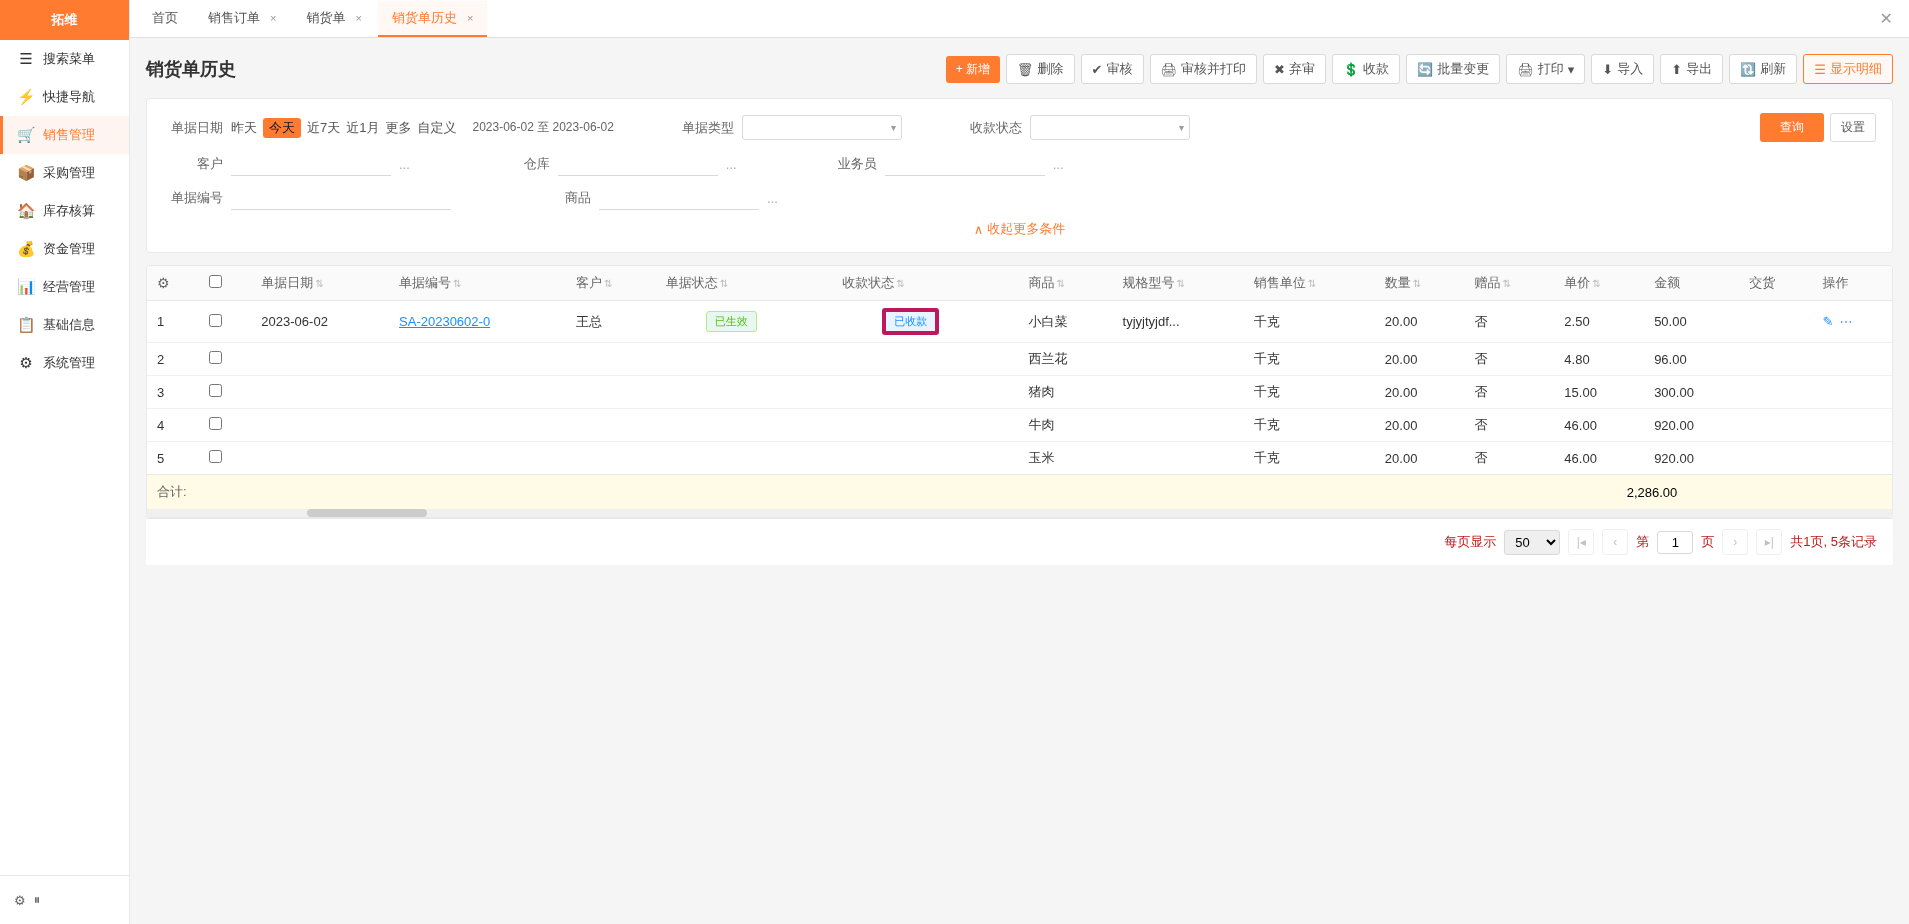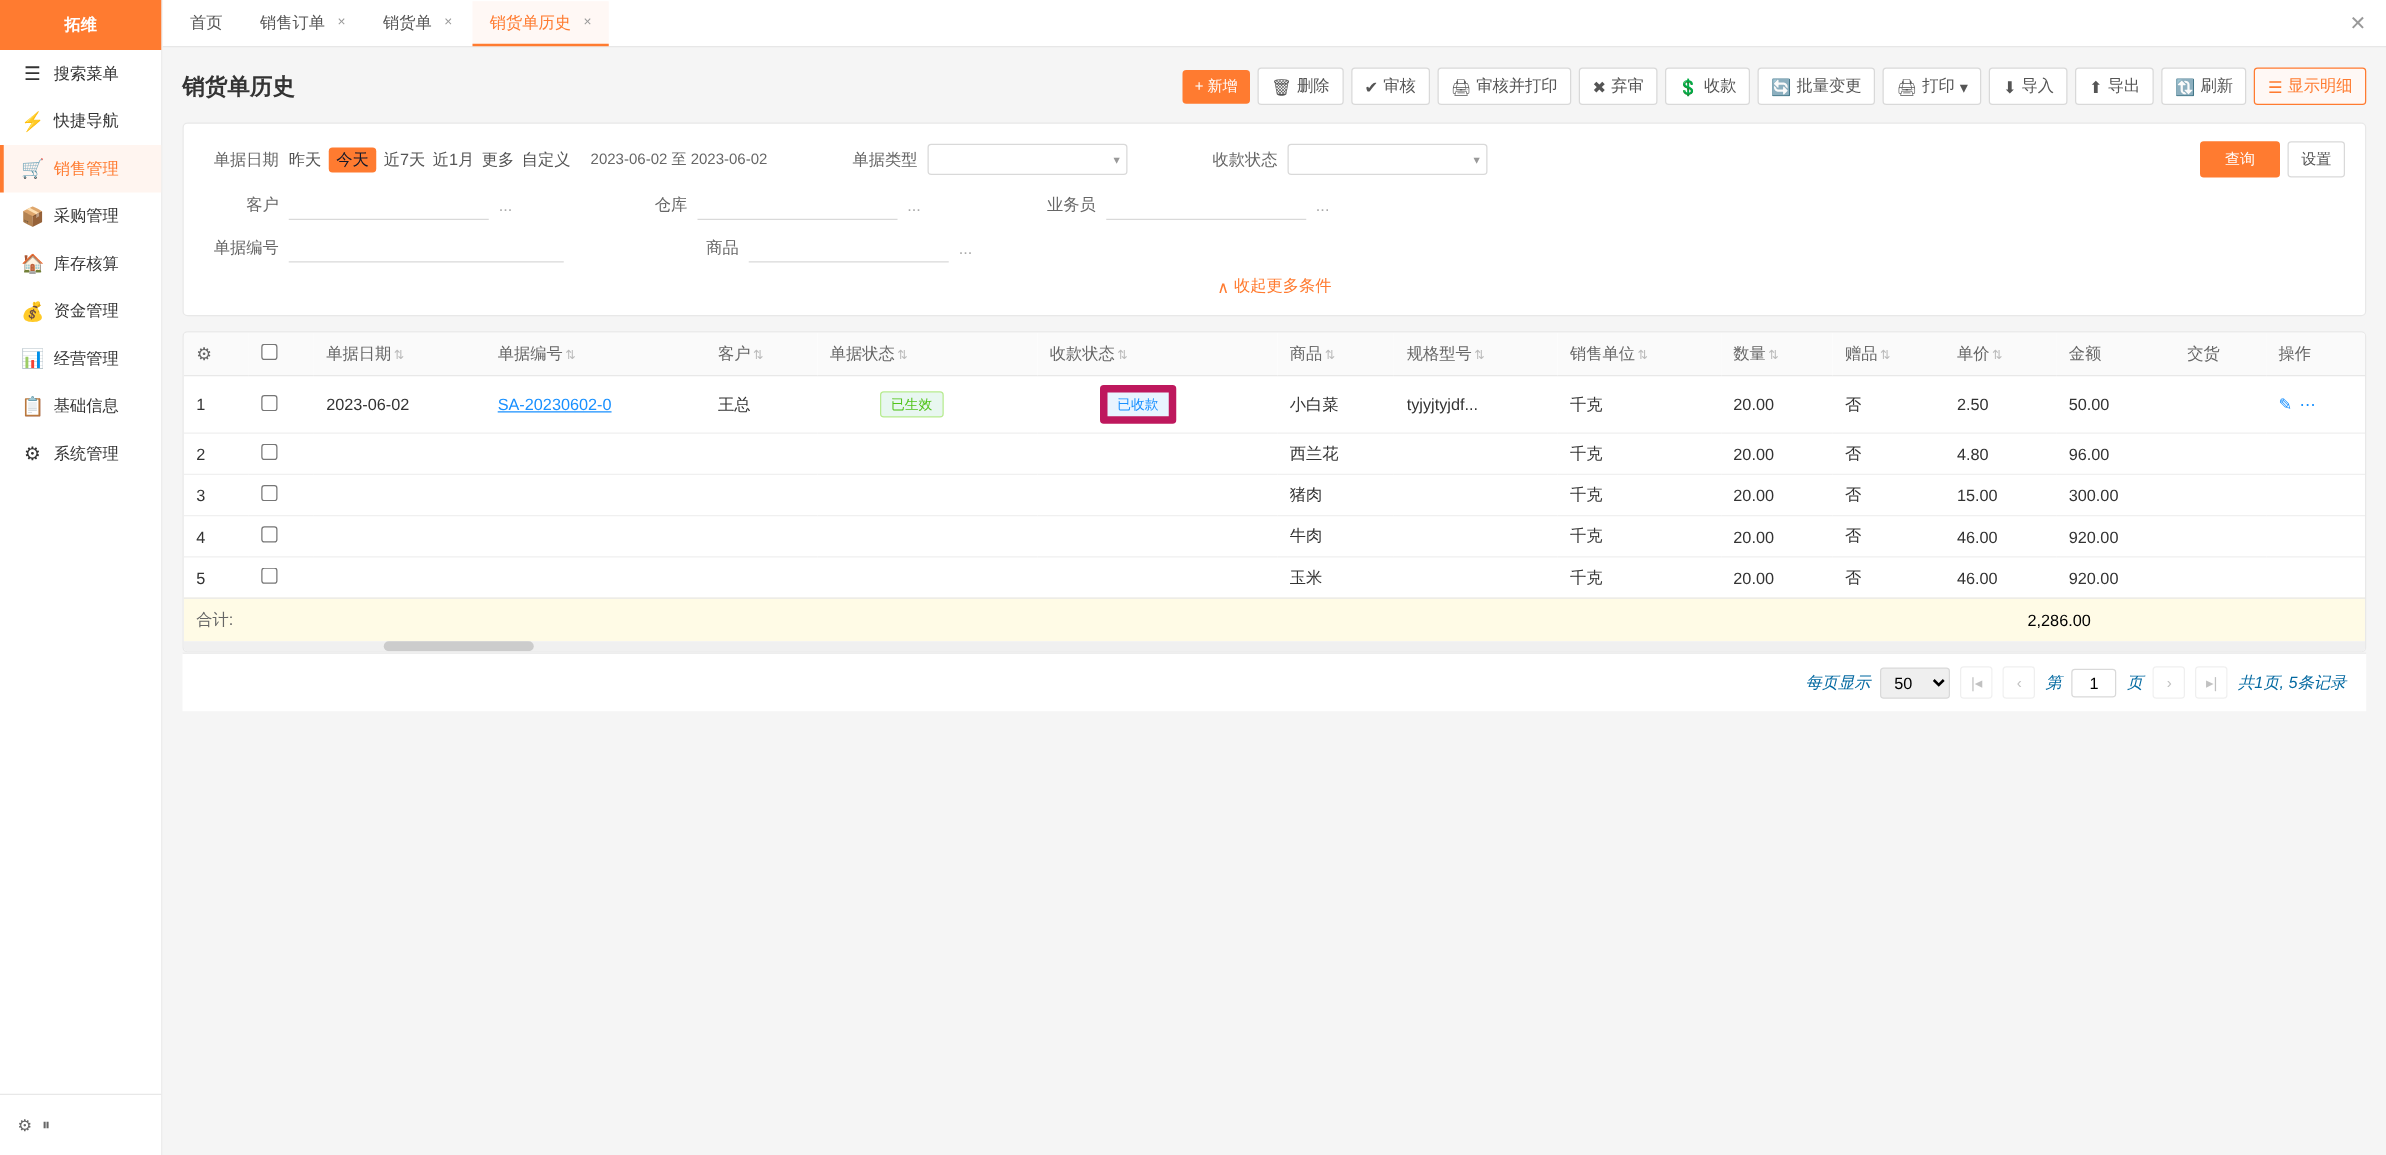--- a/index.html
+++ b/index.html
@@ -216,21 +216,21 @@
     }
     tr:last-child td { border-bottom: none; }
     .badge {
       display: inline-block;
       padding: 2px 8px;
       border-radius: 3px;
       font-size: 11px;
       margin-left: 40px;
     }
     .badge-green { background: #e8f7f0; color: #52c41a; border: 1px solid #b7eb8f; }
-    .badge-blue { background: #e8f4ff; color: #1890ff; border: 6px solid #be185d; }
+    .badge-blue { background: #e8f4ff; color: #1890ff; border: 4px solid #be185d; }
     .link-text { color: #1890ff; cursor: pointer; text-decoration: underline; }
 
     
     .table-footer {
       background: #fffbe6;
       border-top: 1px solid #e8e8e8;
       padding: 8px 10px;
       display: flex;
       align-items: center;
     }
@@ -239,21 +239,21 @@
     
     .pagination-bar {
       display: flex;
       align-items: center;
       justify-content: flex-end;
       padding: 10px 16px;
       background: #fff;
       border-top: 1px solid #e8e8e8;
       gap: 8px;
     }
-    .pagination-bar .label { color: #0369a1; font-style: italic; }
+    .pagination-bar .label { color: #b91c1c; }
     .page-size-select {
       border: 1px solid #d9d9d9;
       border-radius: 3px;
       padding: 3px 6px;
       outline: none;
       cursor: pointer;
     }
     .page-btn {
       width: 26px;
       height: 26px;
@@ -625,21 +625,21 @@
               <td>920.00</td>
               <td></td>
               <td></td>
             </tr>
           </tbody>
       </table>
 
       <div class="table-footer">
         <span class="total-label">合计:</span>
         <span style="flex:1"></span>
-        <span style="min-width:120px; text-align:left; padding-right:60px;">2,286.00</span>
+        <span style="min-width:120px; text-align:center; padding-right:60px;">2,286.00</span>
         <span style="min-width:60px;"></span>
         <span style="min-width:80px;"></span>
       </div>
 
       <div class="scrollbar-row">
         <div class="scrollbar-thumb"></div>
       </div>
 
     </div>
 

